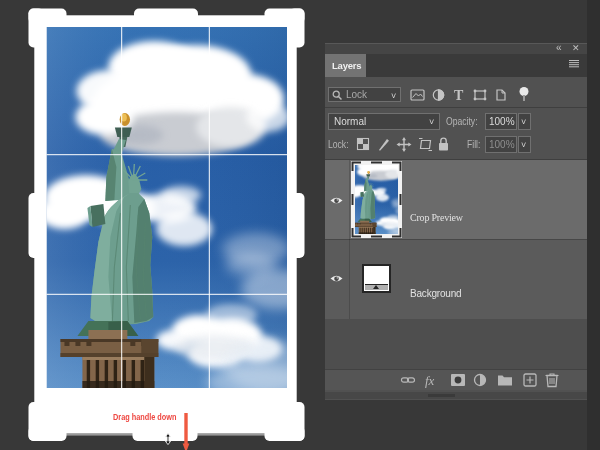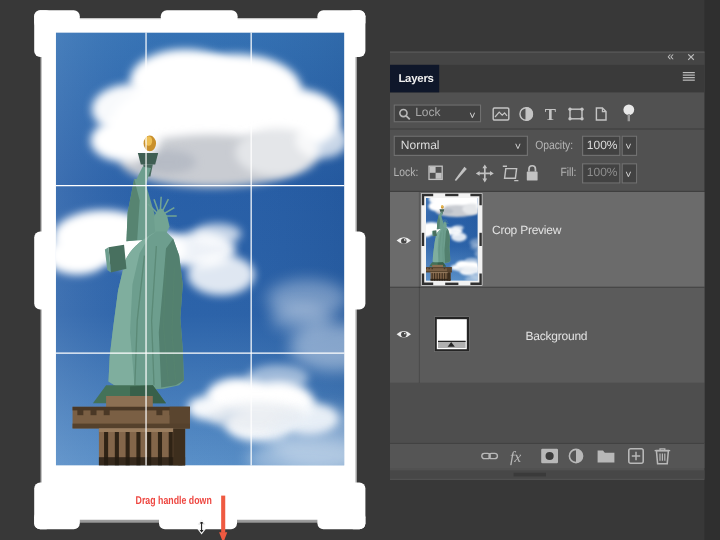--- a/index.html
+++ b/index.html
@@ -3,21 +3,21 @@
 <meta charset="utf-8">
 <style>
   html,body{margin:0;padding:0;}
   body{width:600px;height:450px;background:#383838;font-family:"Liberation Sans",sans-serif;overflow:hidden;position:relative;}
   .abs{position:absolute;}
   
   #panel{position:absolute;left:325px;top:43px;width:262px;height:357px;background:#515151;z-index:1;}
   #rightgap{position:absolute;left:587px;top:0px;width:13px;height:450px;background:#2f2f2f;z-index:0;}
   #phead{position:absolute;left:0;top:0;width:262px;height:11px;background:#454545;border-top:1px solid #585858;box-sizing:border-box;}
   #ptabbar{position:absolute;left:0;top:11px;width:262px;height:23px;background:#3a3a3a;}
-  #ptab{position:absolute;left:0px;top:11px;width:41px;height:23px;background:#0f172a;color:#f0f0f0;font-size:9.5px;font-weight:bold;line-height:23px;text-indent:7px;letter-spacing:-0.2px;}
+  #ptab{position:absolute;left:0px;top:11px;width:41px;height:23px;background:#737373;color:#f0f0f0;font-size:9.5px;font-weight:bold;line-height:23px;text-indent:7px;letter-spacing:-0.2px;}
   .hdrbtn{position:absolute;top:-1px;color:#c0c0c0;font-size:9px;}
   .rowlabel{color:#b5b5b5;font-size:10px;transform:scaleX(0.86);transform-origin:0 0;}
   .field{position:absolute;background:#424242;border:1px solid #707070;box-sizing:border-box;}
   .ftext{color:#dcdcdc;font-size:10px;text-align:center;}
   .chev{position:absolute;color:#d8d8d8;font-size:9px;}
   #layer1{position:absolute;left:0;top:117px;width:262px;height:79px;background:#6b6b6b;}
   #layer2{position:absolute;left:0;top:196px;width:262px;height:80px;background:#5b5b5b;}
   #emptyarea{position:absolute;left:0;top:276px;width:262px;height:50px;background:#4e4e4e;}
   #iconbar{position:absolute;left:0;top:326px;width:262px;height:21px;background:#555555;border-top:1px solid #424242;box-sizing:border-box;}
   #bstrip{position:absolute;left:0;top:349px;width:262px;height:7px;background:#474747;}
@@ -112,22 +112,22 @@
   <div class="abs" style="left:164px;top:96px;color:#8e8e8e;font-size:10px;">100%</div>
   <div class="field" style="left:193px;top:93px;width:13px;height:17px;"></div>
   <div class="chev" style="left:196px;top:97px;">˅</div>
 
   <div id="layer1"></div>
   <div id="layer2"></div>
   <div id="emptyarea"></div>
   <div class="vline" style="left:24px;top:117px;height:159px;"></div>
   <div class="hline" style="left:0;top:116px;width:262px;"></div>
   <div class="hline" style="left:0;top:196px;width:262px;"></div>
-  <div class="abs ltext" style="left:85px;top:144px;">Crop Preview</div>
-  <div class="abs ltext" style="left:85px;top:232px;margin-left:28px;">Background</div>
+  <div class="abs ltext" style="left:85px;top:169px;font-family:Liberation Serif, serif;">Crop Preview</div>
+  <div class="abs ltext" style="left:85px;top:245px;">Background</div>
 
   <div class="abs" style="left:37px;top:221px;width:29px;height:29px;background:#ffffff;border:2px solid #252525;box-sizing:border-box;"></div>
   <div class="abs" style="left:40px;top:241px;width:23px;height:5px;background:#b0b0b0;border-top:1px solid #252525;"></div>
   <div class="abs" style="left:48px;top:241.5px;width:0;height:0;border-left:3.5px solid transparent;border-right:3.5px solid transparent;border-bottom:4.5px solid #252525;"></div>
 
   <svg id="eye1" class="abs" style="left:5px;top:152.5px;" width="13" height="9" xmlns="http://www.w3.org/2000/svg">
     <path d="M0.5,4.5 Q6.5,-1 12.5,4.5 Q6.5,10 0.5,4.5 Z" fill="#ededed"></path>
     <circle cx="6.5" cy="4.8" r="2.3" fill="#474747"></circle>
     <circle cx="7.3" cy="3.9" r="0.7" fill="#dddddd"></circle>
   </svg>

